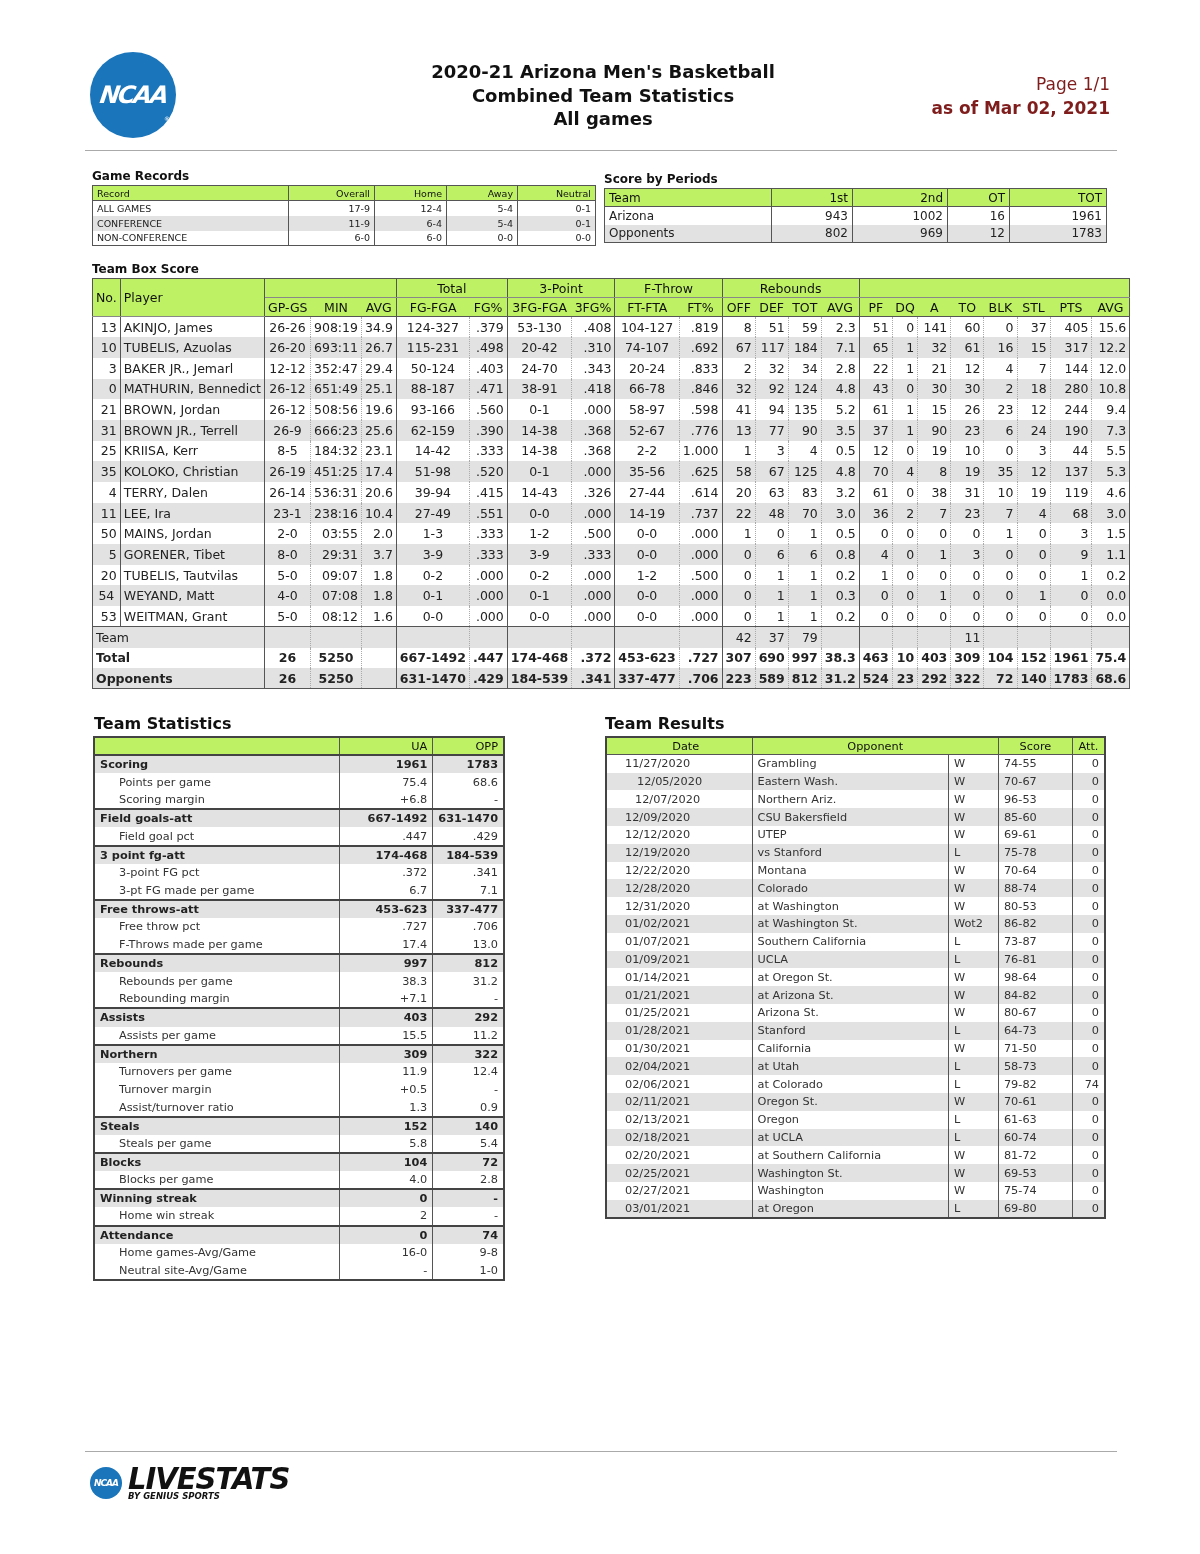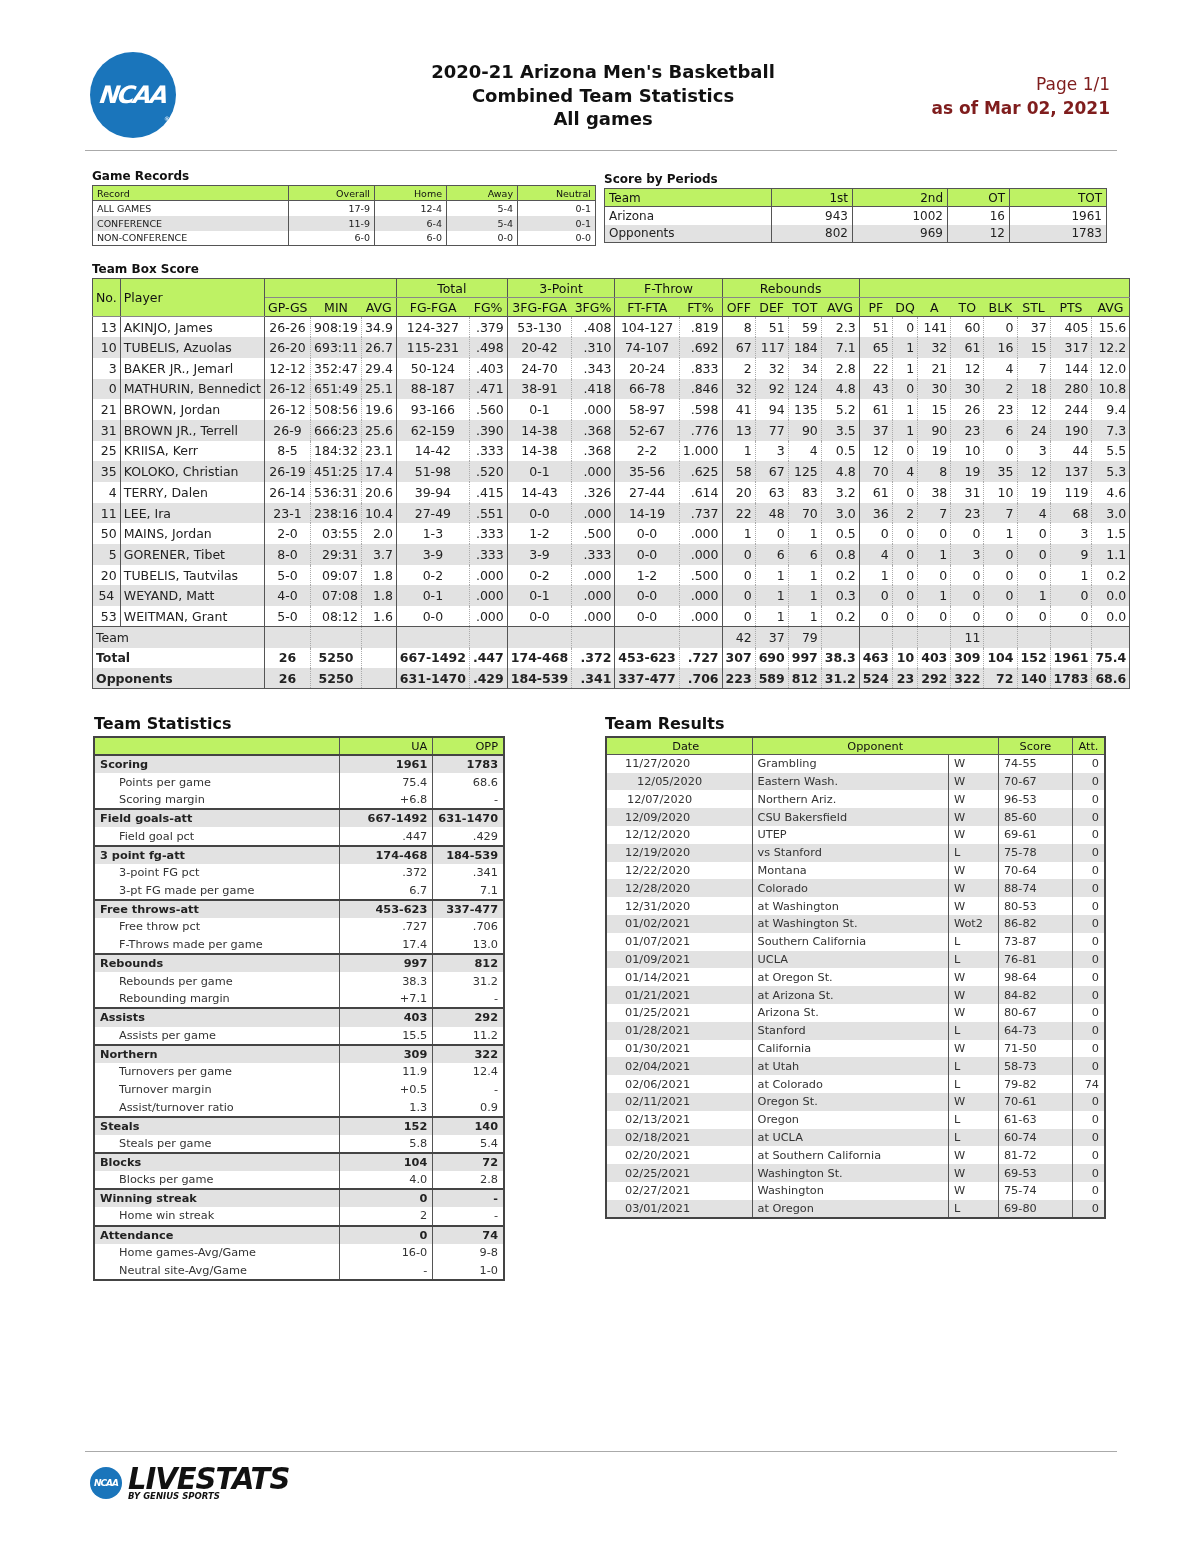--- a/index.html
+++ b/index.html
@@ -809,21 +809,21 @@
         <td class="r">0</td>
       </tr>
       <tr>
         <td class="l vline" style="padding-left:30px">12/05/2020</td>
         <td class="l vline">Eastern Wash.</td>
         <td class="l vline" style="width:50px">W</td>
         <td class="l vline">70-67</td>
         <td class="r">0</td>
       </tr>
       <tr>
-        <td class="l vline" style="padding-left:20px">12/07/2020</td>
+        <td class="l vline" style="padding-left:28px">12/07/2020</td>
         <td class="l vline">Northern Ariz.</td>
         <td class="l vline" style="width:50px">W</td>
         <td class="l vline">96-53</td>
         <td class="r">0</td>
       </tr>
       <tr>
         <td class="l vline" style="padding-left:18px">12/09/2020</td>
         <td class="l vline">CSU Bakersfield</td>
         <td class="l vline" style="width:50px">W</td>
         <td class="l vline">85-60</td>

